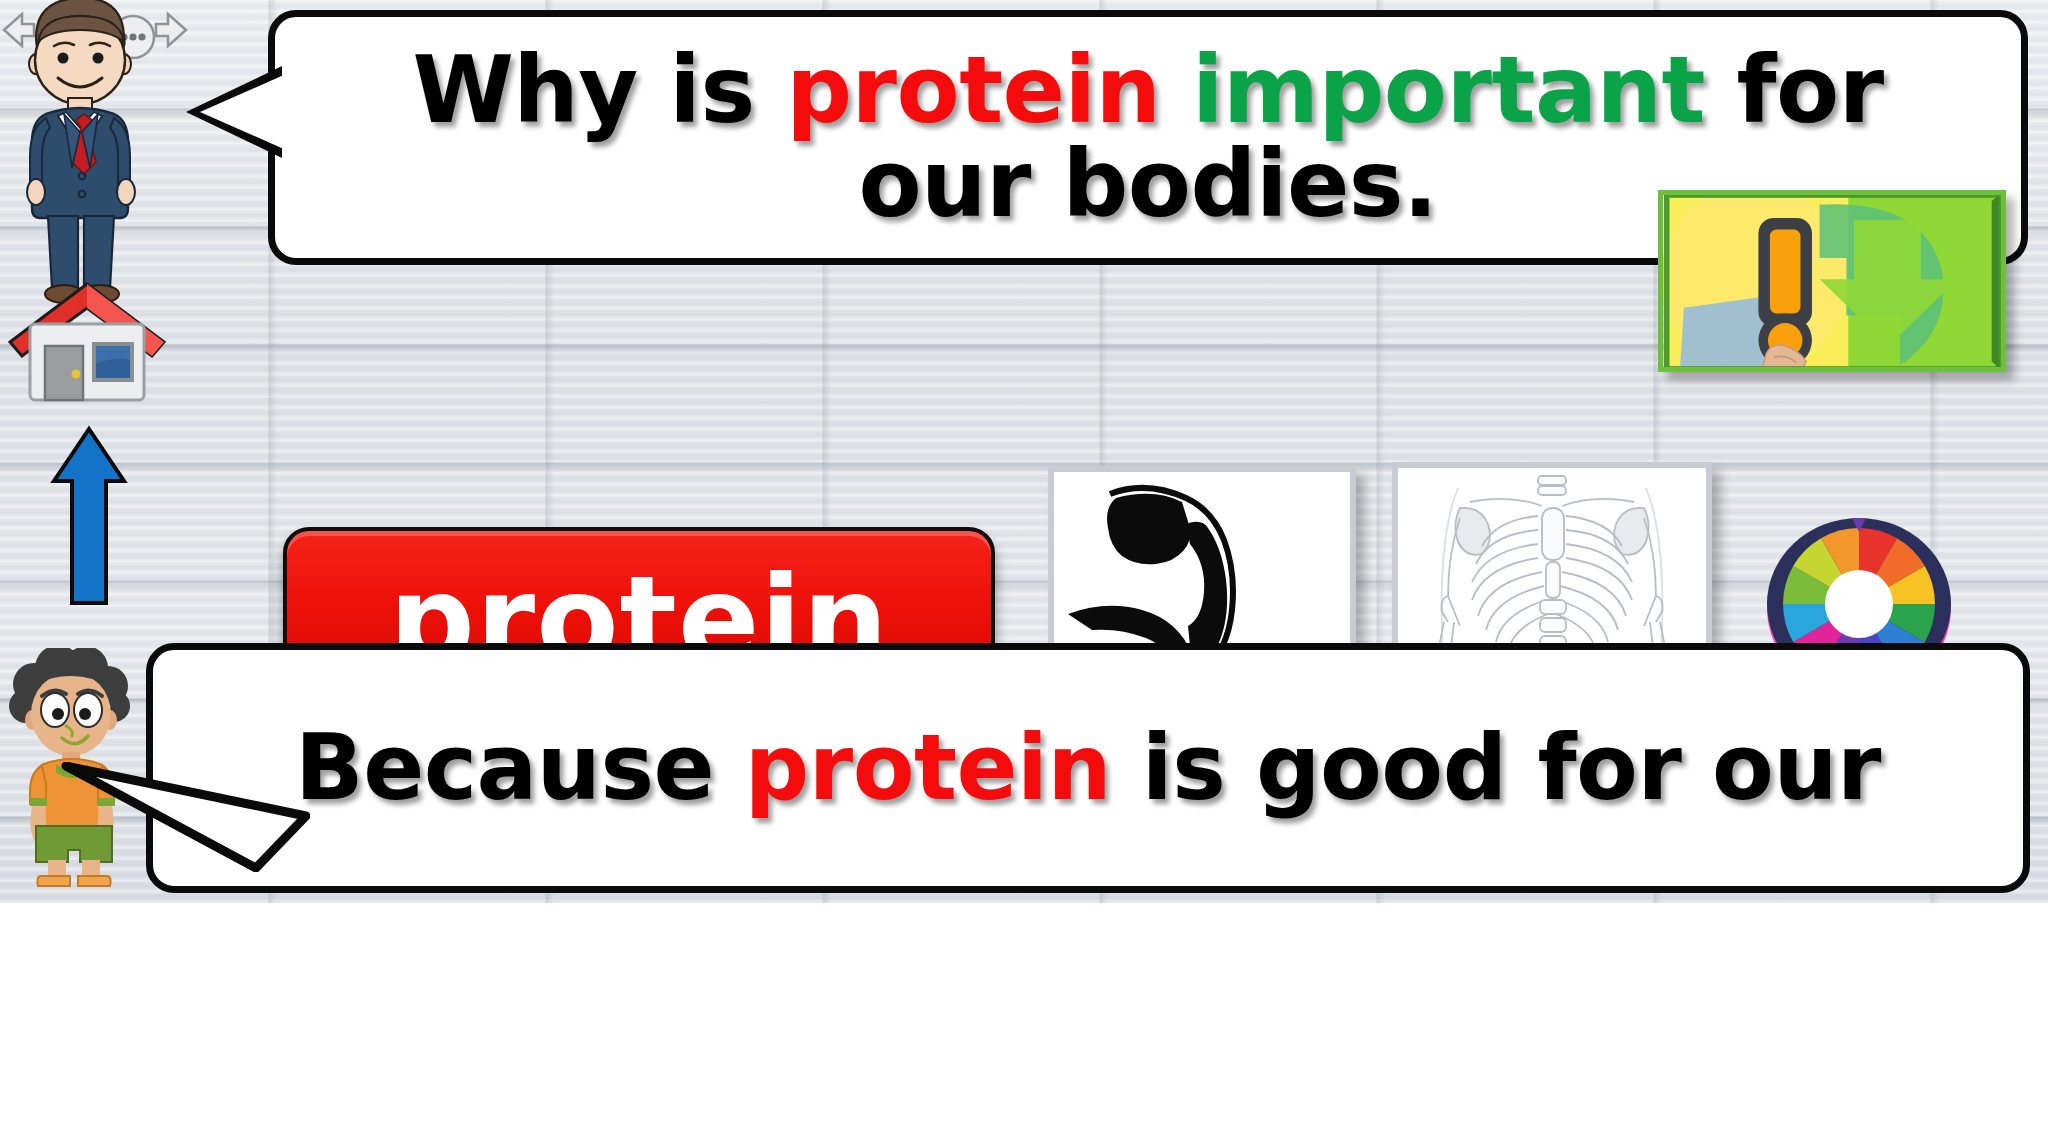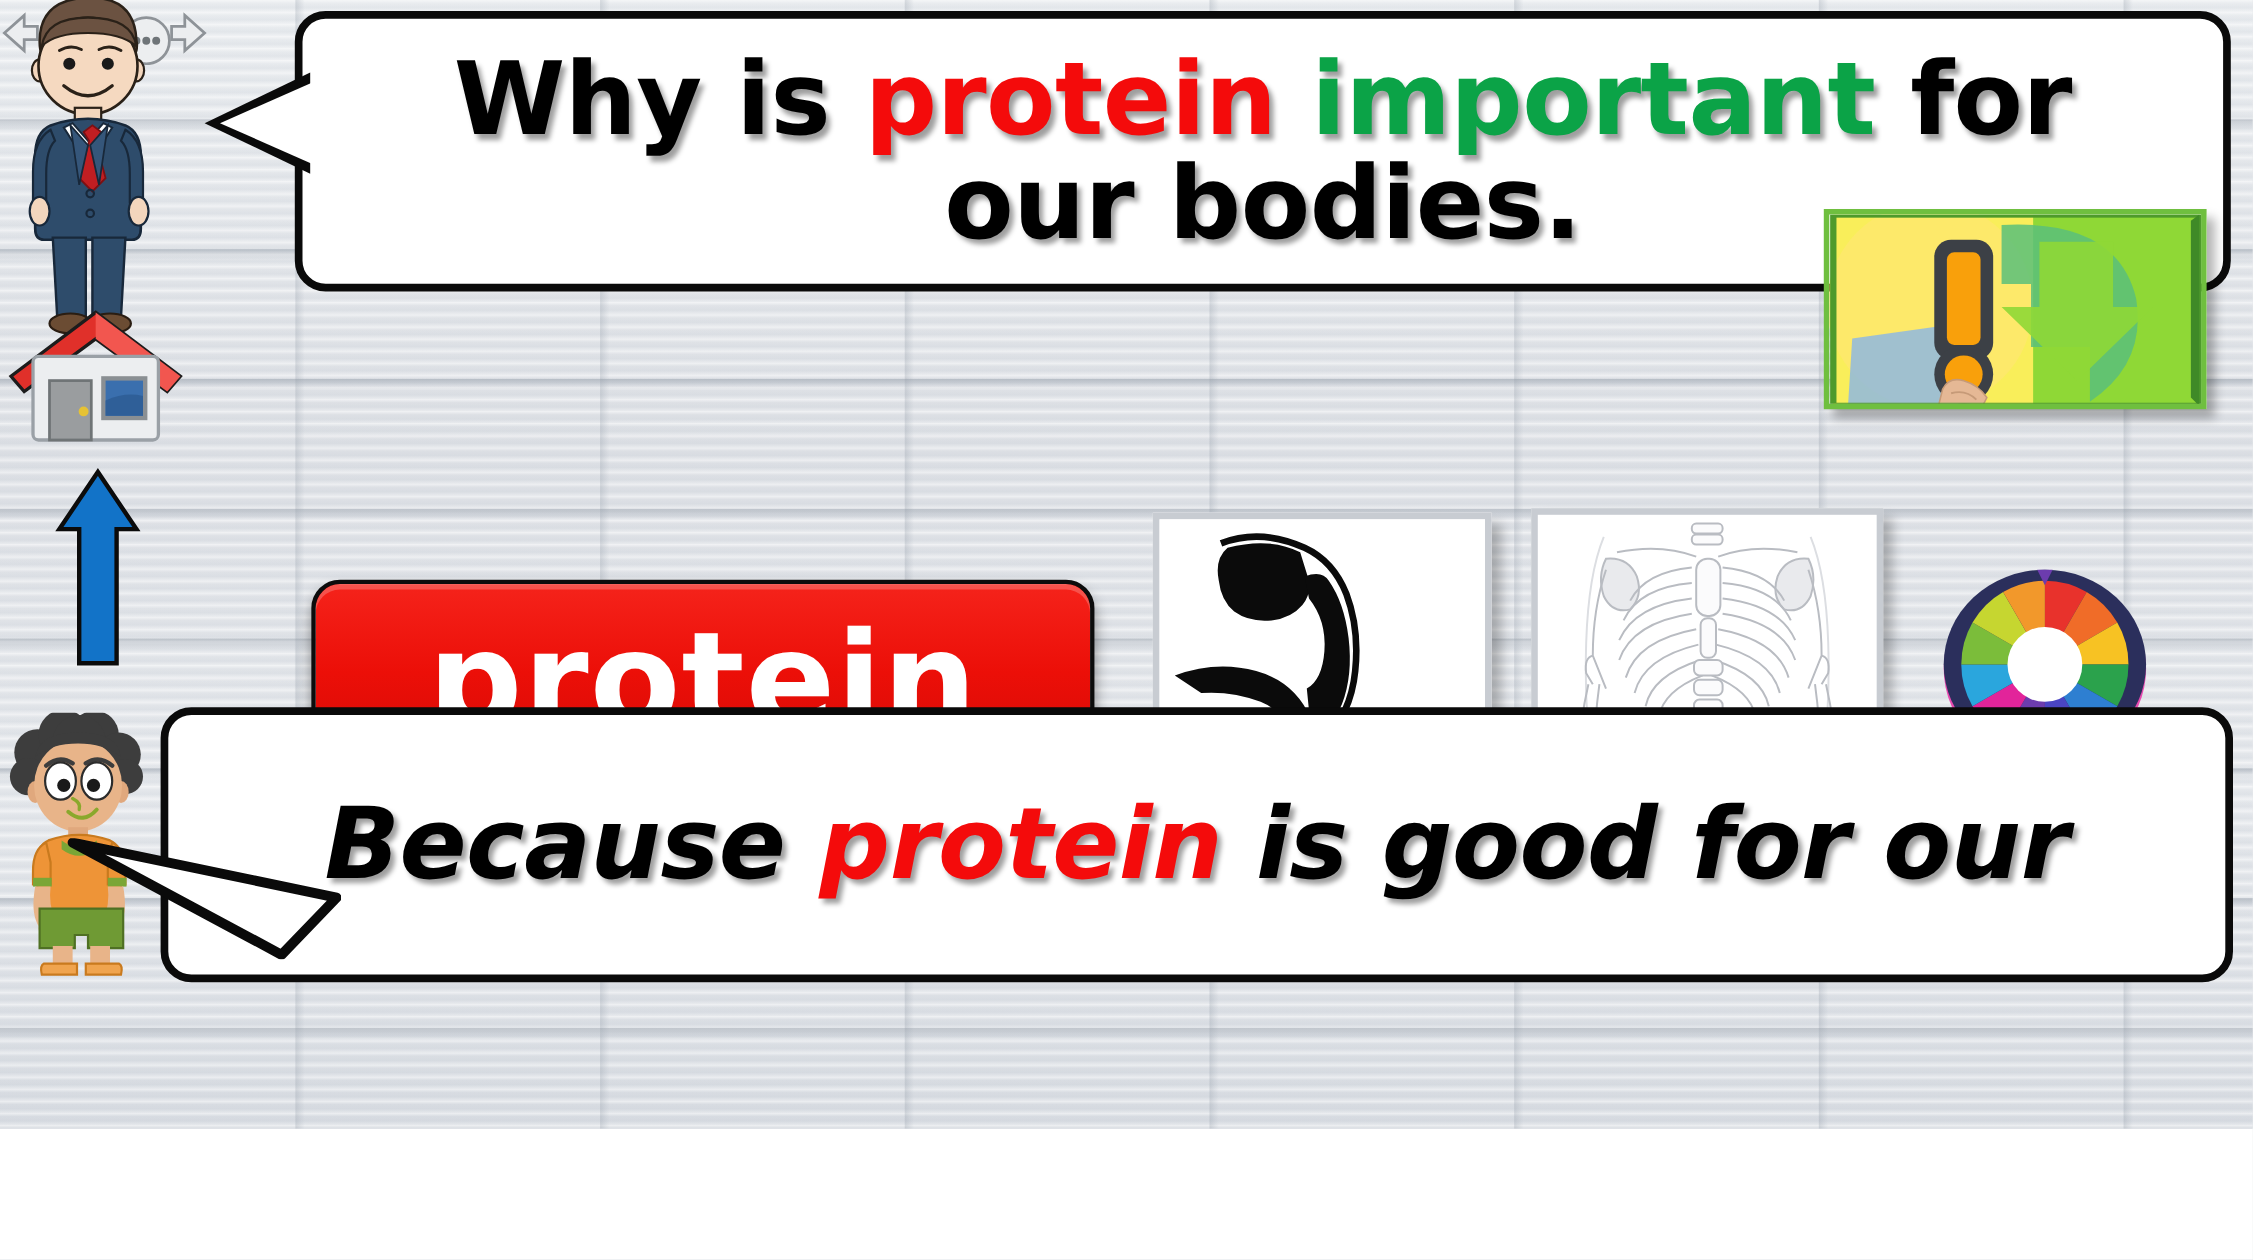--- a/index.html
+++ b/index.html
@@ -4,21 +4,21 @@
 <style>
   * { box-sizing: border-box; margin: 0; padding: 0; }
   html, body {
     width: 2048px; height: 1145px;
     overflow: hidden;
     font-family: "DejaVu Sans", sans-serif;
   }
 
   #stage {
     position: relative;
-    width: 2048px; height: 1026px;
+    width: 2048px; height: 903px;
     background-color: #dfe2e6;
     background-image:
       
       repeating-linear-gradient(to bottom,
         rgba(150,158,168,0.00) 0px,
         rgba(150,158,168,0.00) 108px,
         rgba(140,150,162,0.45) 109px,
         rgba(168,176,186,0.30) 113px,
         rgba(150,158,168,0.00) 118px),
       
@@ -83,21 +83,21 @@
     left: 200px; top: 74px;
     width: 0; height: 0;
     border-top: 38px solid transparent;
     border-bottom: 38px solid transparent;
     border-right: 86px solid #ffffff;
     z-index: 8;
   }
 
   #bubble-bottom {
     left: 146px; top: 643px;
-    width: 1884px; height: 250px; font-style: italic;
+    width: 1884px; height: 250px;
   }
   #bubble-bottom .bubble-text { font-size: 90px; }
 
   
   .tail-bot {
     position: absolute;
     left: 60px; top: 762px;
     width: 250px; height: 110px;
     z-index: 7;
   }

